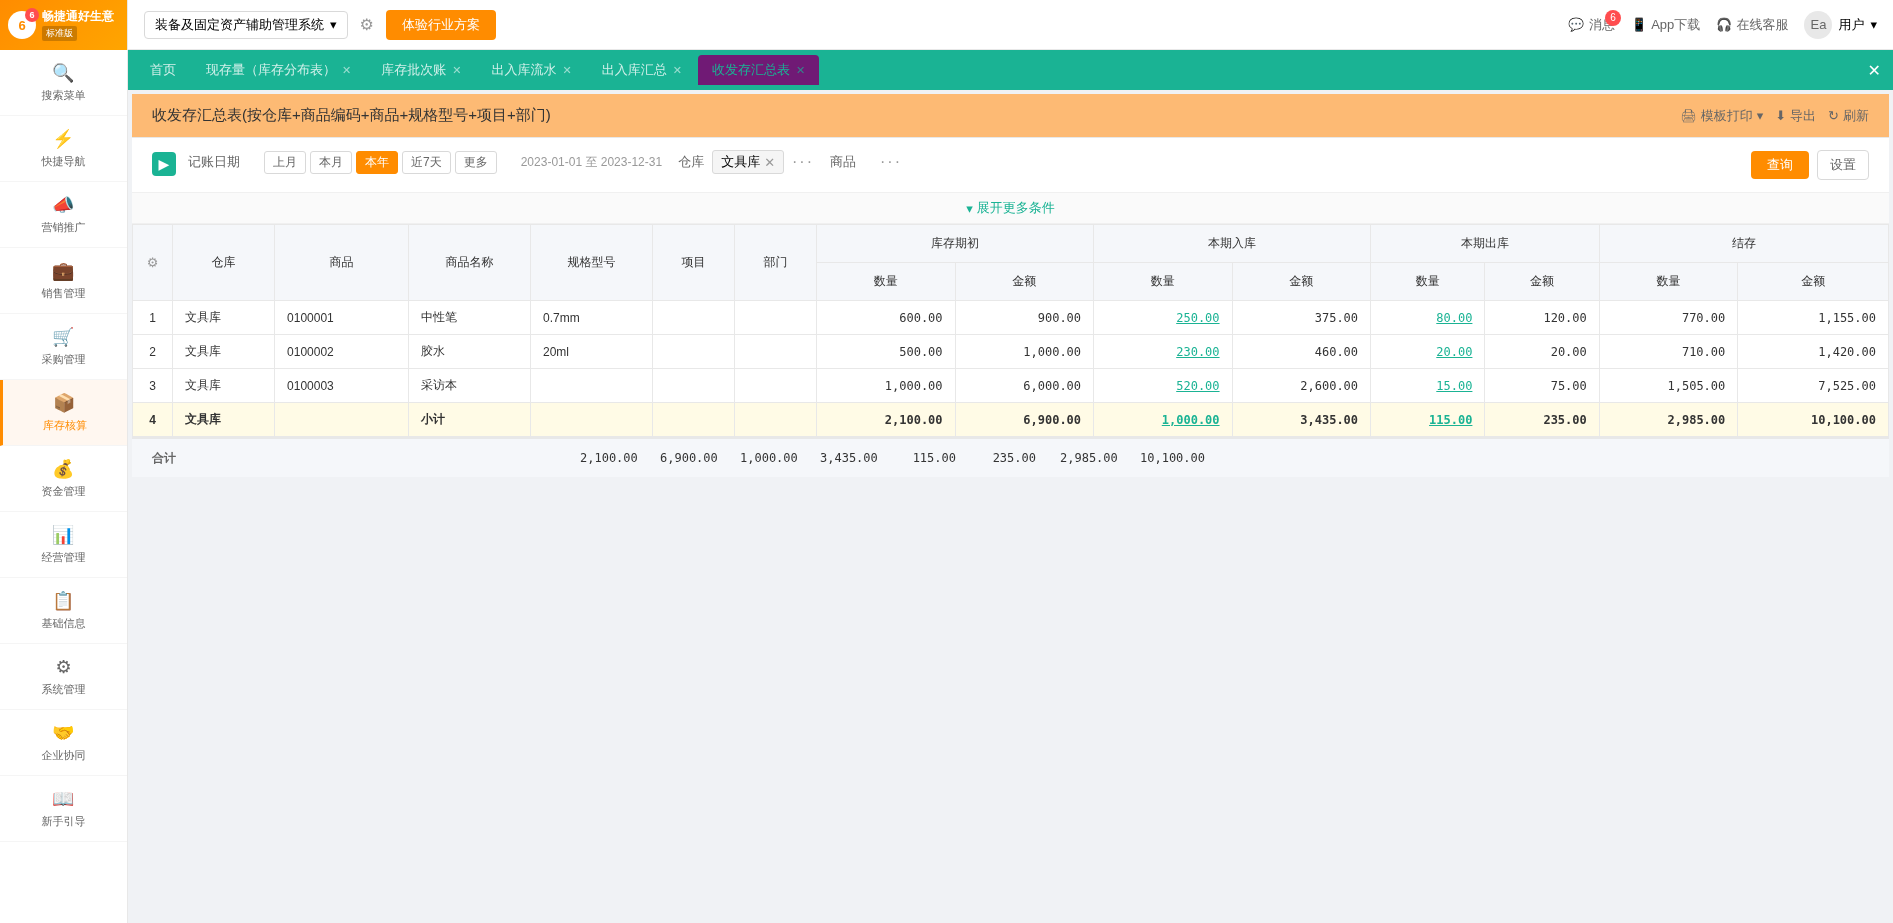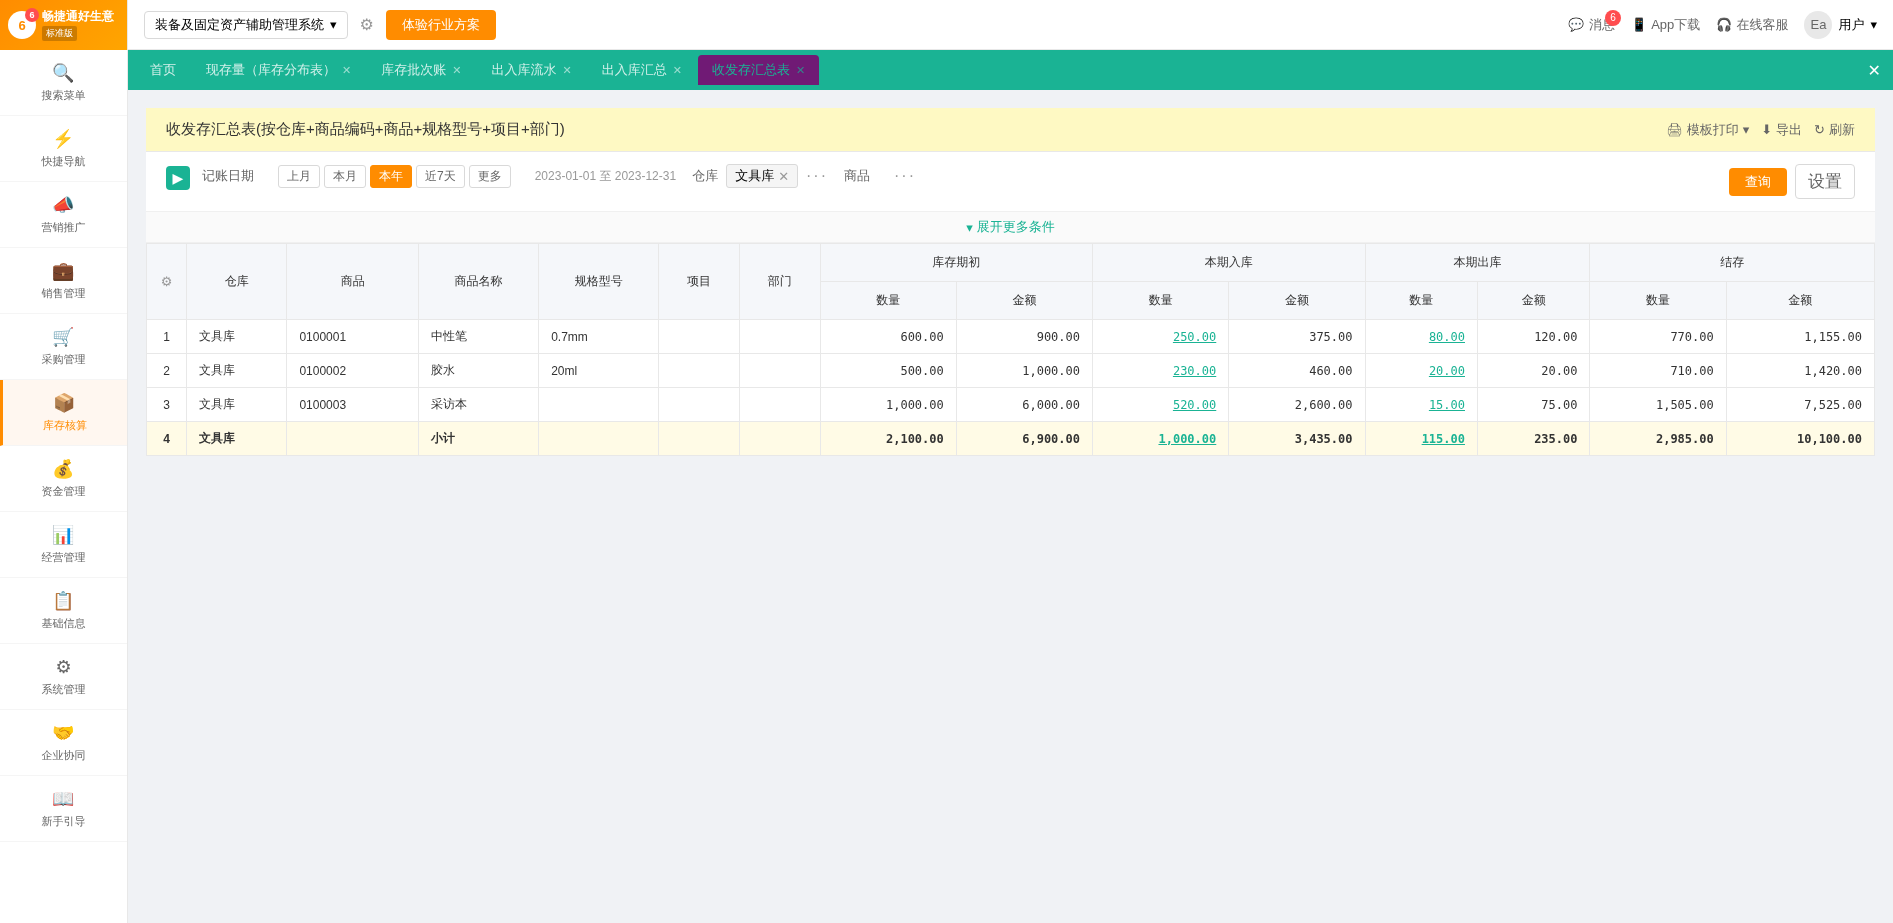--- a/index.html
+++ b/index.html
@@ -33,21 +33,21 @@
 
     
     .tabbar { background: #1ab394; display: flex; align-items: center; height: 40px; padding: 0 8px; gap: 2px; overflow-x: auto; }
     .tab { display: flex; align-items: center; gap: 6px; padding: 6px 14px; color: rgba(255,255,255,0.8); cursor: pointer; border-radius: 4px 4px 0 0; font-size: 13px; white-space: nowrap; }
     .tab.active { background: #701a75; color: #1ab394; font-weight: 500; }
     .tab-close { font-size: 11px; color: inherit; cursor: pointer; opacity: 0.7; }
     .tabbar-close-all { margin-left: auto; color: #fff; font-size: 16px; cursor: pointer; padding: 4px; }
 
     
     .page-content { flex: 1; overflow-y: auto; background: #f0f2f5; padding: 0; }
-    .page-panel { background: #fef9c3; margin: 18px; }
+    .page-panel { background: #fdba74; margin: 4px; }
 
     
     .page-header { padding: 12px 20px; border-bottom: 1px solid #e8e8e8; display: flex; align-items: center; justify-content: space-between; }
     .page-title { font-size: 15px; color: #333; font-weight: 500; }
     .page-header-actions { display: flex; align-items: center; gap: 12px; }
     .btn-template-print { display: flex; align-items: center; gap: 4px; color: #666; cursor: pointer; font-size: 12px; }
     .btn-export { display: flex; align-items: center; gap: 4px; color: #666; cursor: pointer; font-size: 12px; }
     .btn-refresh { display: flex; align-items: center; gap: 4px; color: #666; cursor: pointer; font-size: 12px; }
 
     
@@ -59,21 +59,21 @@
     .filter-label { color: #666; font-size: 13px; white-space: nowrap; }
     .date-shortcuts { display: flex; gap: 4px; }
     .date-btn { padding: 2px 8px; border: 1px solid #d9d9d9; border-radius: 3px; cursor: pointer; font-size: 12px; color: #666; background: #fff; }
     .date-btn.active { background: #ff8c00; color: #fff; border-color: #ff8c00; }
     .date-range-text { color: #999; font-size: 12px; }
     .filter-warehouse { display: flex; align-items: center; gap: 8px; }
     .warehouse-tag { background: #f5f5f5; border: 1px solid #d9d9d9; padding: 2px 8px; border-radius: 3px; font-size: 12px; display: flex; align-items: center; gap: 4px; }
     .warehouse-tag-close { cursor: pointer; color: #999; }
     .filter-actions { display: flex; align-items: center; gap: 8px; }
     .btn-query { background: #ff8c00; color: #fff; border: none; padding: 5px 16px; border-radius: 4px; cursor: pointer; font-size: 13px; }
-    .btn-settings { border: 1px solid #d9d9d9; background: #fff; color: #666; padding: 5px 12px; border-radius: 4px; cursor: pointer; font-size: 17px; }
+    .btn-settings { border: 1px solid #d9d9d9; background: #fff; color: #666; padding: 5px 12px; border-radius: 4px; cursor: pointer; font-size: 13px; }
 
     
     .expand-more { padding: 6px 20px; background: #fafafa; border-bottom: 1px solid #f0f0f0; display: flex; justify-content: center; }
     .expand-btn { color: #1ab394; cursor: pointer; font-size: 12px; display: flex; align-items: center; gap: 4px; }
 
     
     .table-container { overflow-x: auto; background: #fff; }
     table { width: 100%; border-collapse: collapse; }
     thead tr { background: #f5f7fa; }
     th { padding: 10px 12px; text-align: center; border: 1px solid #e8e8e8; color: #333; font-weight: 400; font-size: 12px; white-space: nowrap; }
@@ -380,16 +380,29 @@
                 <td class="number">3,435.00</td>
                 <td class="number underline">115.00</td>
                 <td class="number">235.00</td>
                 <td class="number">2,985.00</td>
                 <td class="number">10,100.00</td>
               </tr>
             </tbody>
         </table>
       </div>
 
+      <div class="table-footer">
+        <span class="footer-label" style="width:400px;font-weight:bold;">合计</span>
+        <div class="footer-numbers">
+          <span class="footer-cell" style="width:80px;">2,100.00</span>
+          <span class="footer-cell" style="width:80px;">6,900.00</span>
+          <span class="footer-cell" style="width:80px;">1,000.00</span>
+          <span class="footer-cell" style="width:80px;">3,435.00</span>
+          <span class="footer-cell" style="width:80px;">115.00</span>
+          <span class="footer-cell" style="width:80px;">235.00</span>
+          <span class="footer-cell" style="width:80px;">2,985.00</span>
+          <span class="footer-cell" style="width:80px;">10,100.00</span>
+        </div>
+      </div>
 
     </div>
   </div>
 </div>
 
 </body></html>

